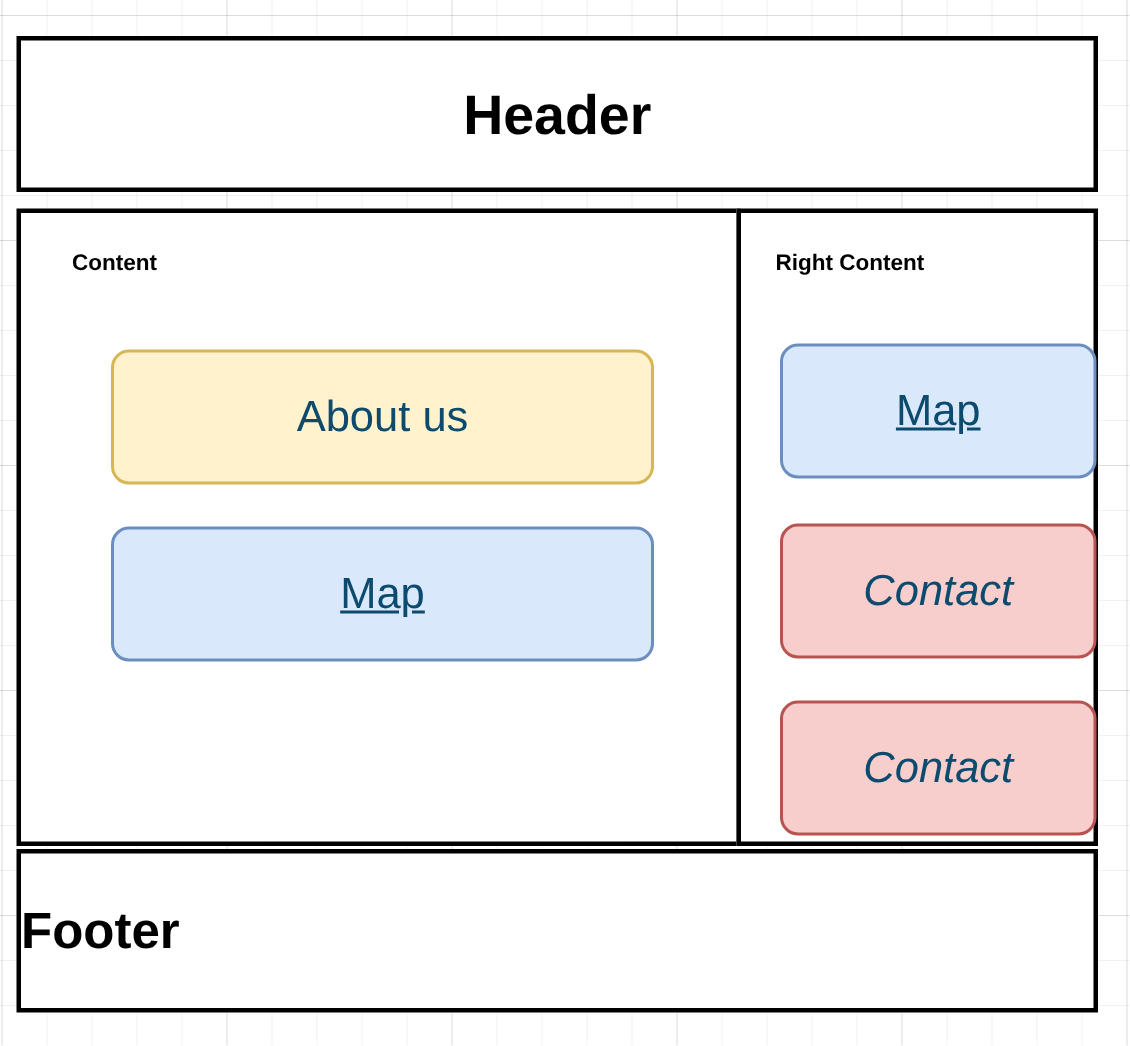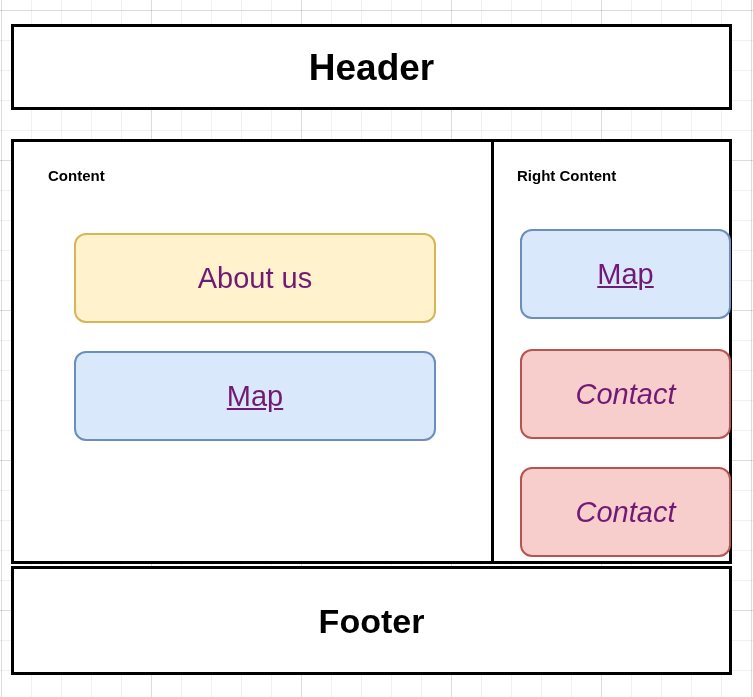--- a/index.html
+++ b/index.html
@@ -45,21 +45,21 @@
     box-sizing: border-box;
     border: 3px solid #000000;
     background: #ffffff;
   }
 
   
   #header-panel {
     left: 0;
     top: 0;
     width: 721px;
-    height: 86px;
+    height: 104px;
     display: flex;
     align-items: center;
     justify-content: center;
   }
   .section-title {
     font-size: 37px;
     font-weight: bold;
     color: #000000;
     letter-spacing: 0px;
     line-height: 1;
@@ -92,36 +92,36 @@
   #right-content-panel .panel-label { left: 23px; top: 25px; }
 
   
   #footer-panel {
     left: 0;
     top: 542px;
     width: 721px;
     height: 109px;
     display: flex;
     align-items: center;
-    justify-content: center;
+    justify-content: flex-start;
   }
   #footer-panel .section-title { font-size: 34px; }
 
   
   .node {
     position: absolute;
     box-sizing: border-box;
     border-radius: 12px;
     border-width: 2px;
     border-style: solid;
     display: flex;
     align-items: center;
     justify-content: center;
     font-size: 29px;
-    color: #701a75;
+    color: #0c4a6e;
     line-height: 1;
   }
   .node.yellow { background: #fff2cc; border-color: #d6b656; }
   .node.blue   { background: #dae8fc; border-color: #6c8ebf; text-decoration: underline; }
   .node.red    { background: #f8cecc; border-color: #b85450; font-style: italic; }
 
   
   #node-about-us { left: 60px; top: 91px;  width: 362px; height: 90px; }
   #node-map-left { left: 60px; top: 209px; width: 362px; height: 90px; }
 

